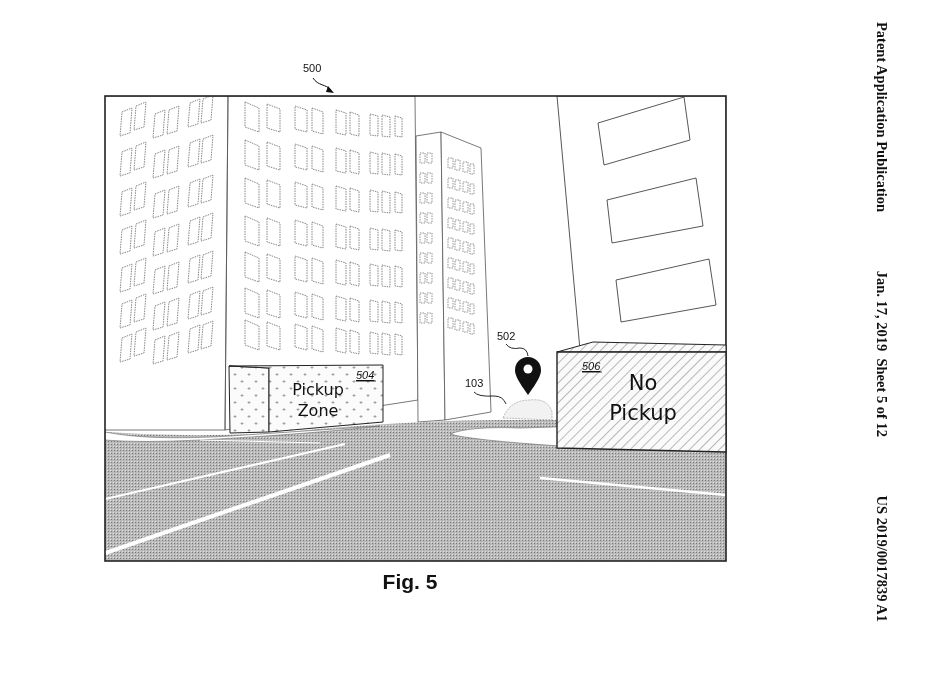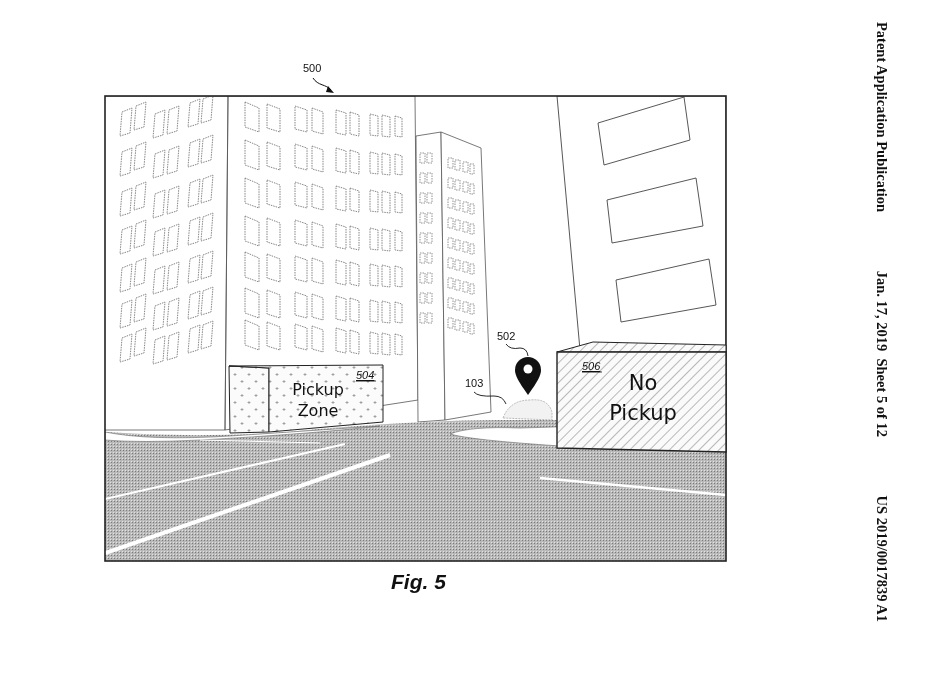--- a/index.html
+++ b/index.html
@@ -4,22 +4,22 @@
   <style>
     html, body { margin: 0; padding: 0; background: #ffffff; }
     body { width: 942px; height: 681px; position: relative; overflow: hidden; font-family: "Liberation Sans", sans-serif; }
     .sheet { position: absolute; left: 0; top: 0; width: 942px; height: 681px; background: #fff; }
     .figure-svg { position: absolute; left: 0; top: 0; }
     .ref-label { font-family: "Liberation Sans", sans-serif; font-size: 11px; fill: #111; }
     .ref-under { text-decoration: underline; font-style: italic; }
     .box-text { font-family: "DejaVu Sans", sans-serif; fill: #111; }
     .fig-caption {
       position: absolute; left: 375px; top: 570px; width: 70px;
-      font-family: "Liberation Sans", sans-serif; font-weight: bold; font-style: italic;
-      font-size: 21px; color: #111; text-align: left; margin-left: 16px;
+      font-family: "Liberation Sans", sans-serif; font-weight: bold; 
+      font-size: 21px; color: #111; text-align: center;
     }
     .header-vertical {
       position: absolute; left: 866px; top: 22px;
       width: 600px; height: 24px;
       transform-origin: 0 0; transform: translate(24px, 0) rotate(90deg);
       font-family: "Liberation Serif", serif; font-weight: bold; font-size: 14.5px; color: #111;
       display: flex; justify-content: space-between; white-space: nowrap;
     }
     .header-vertical span { display: inline-block; }
   </style>

